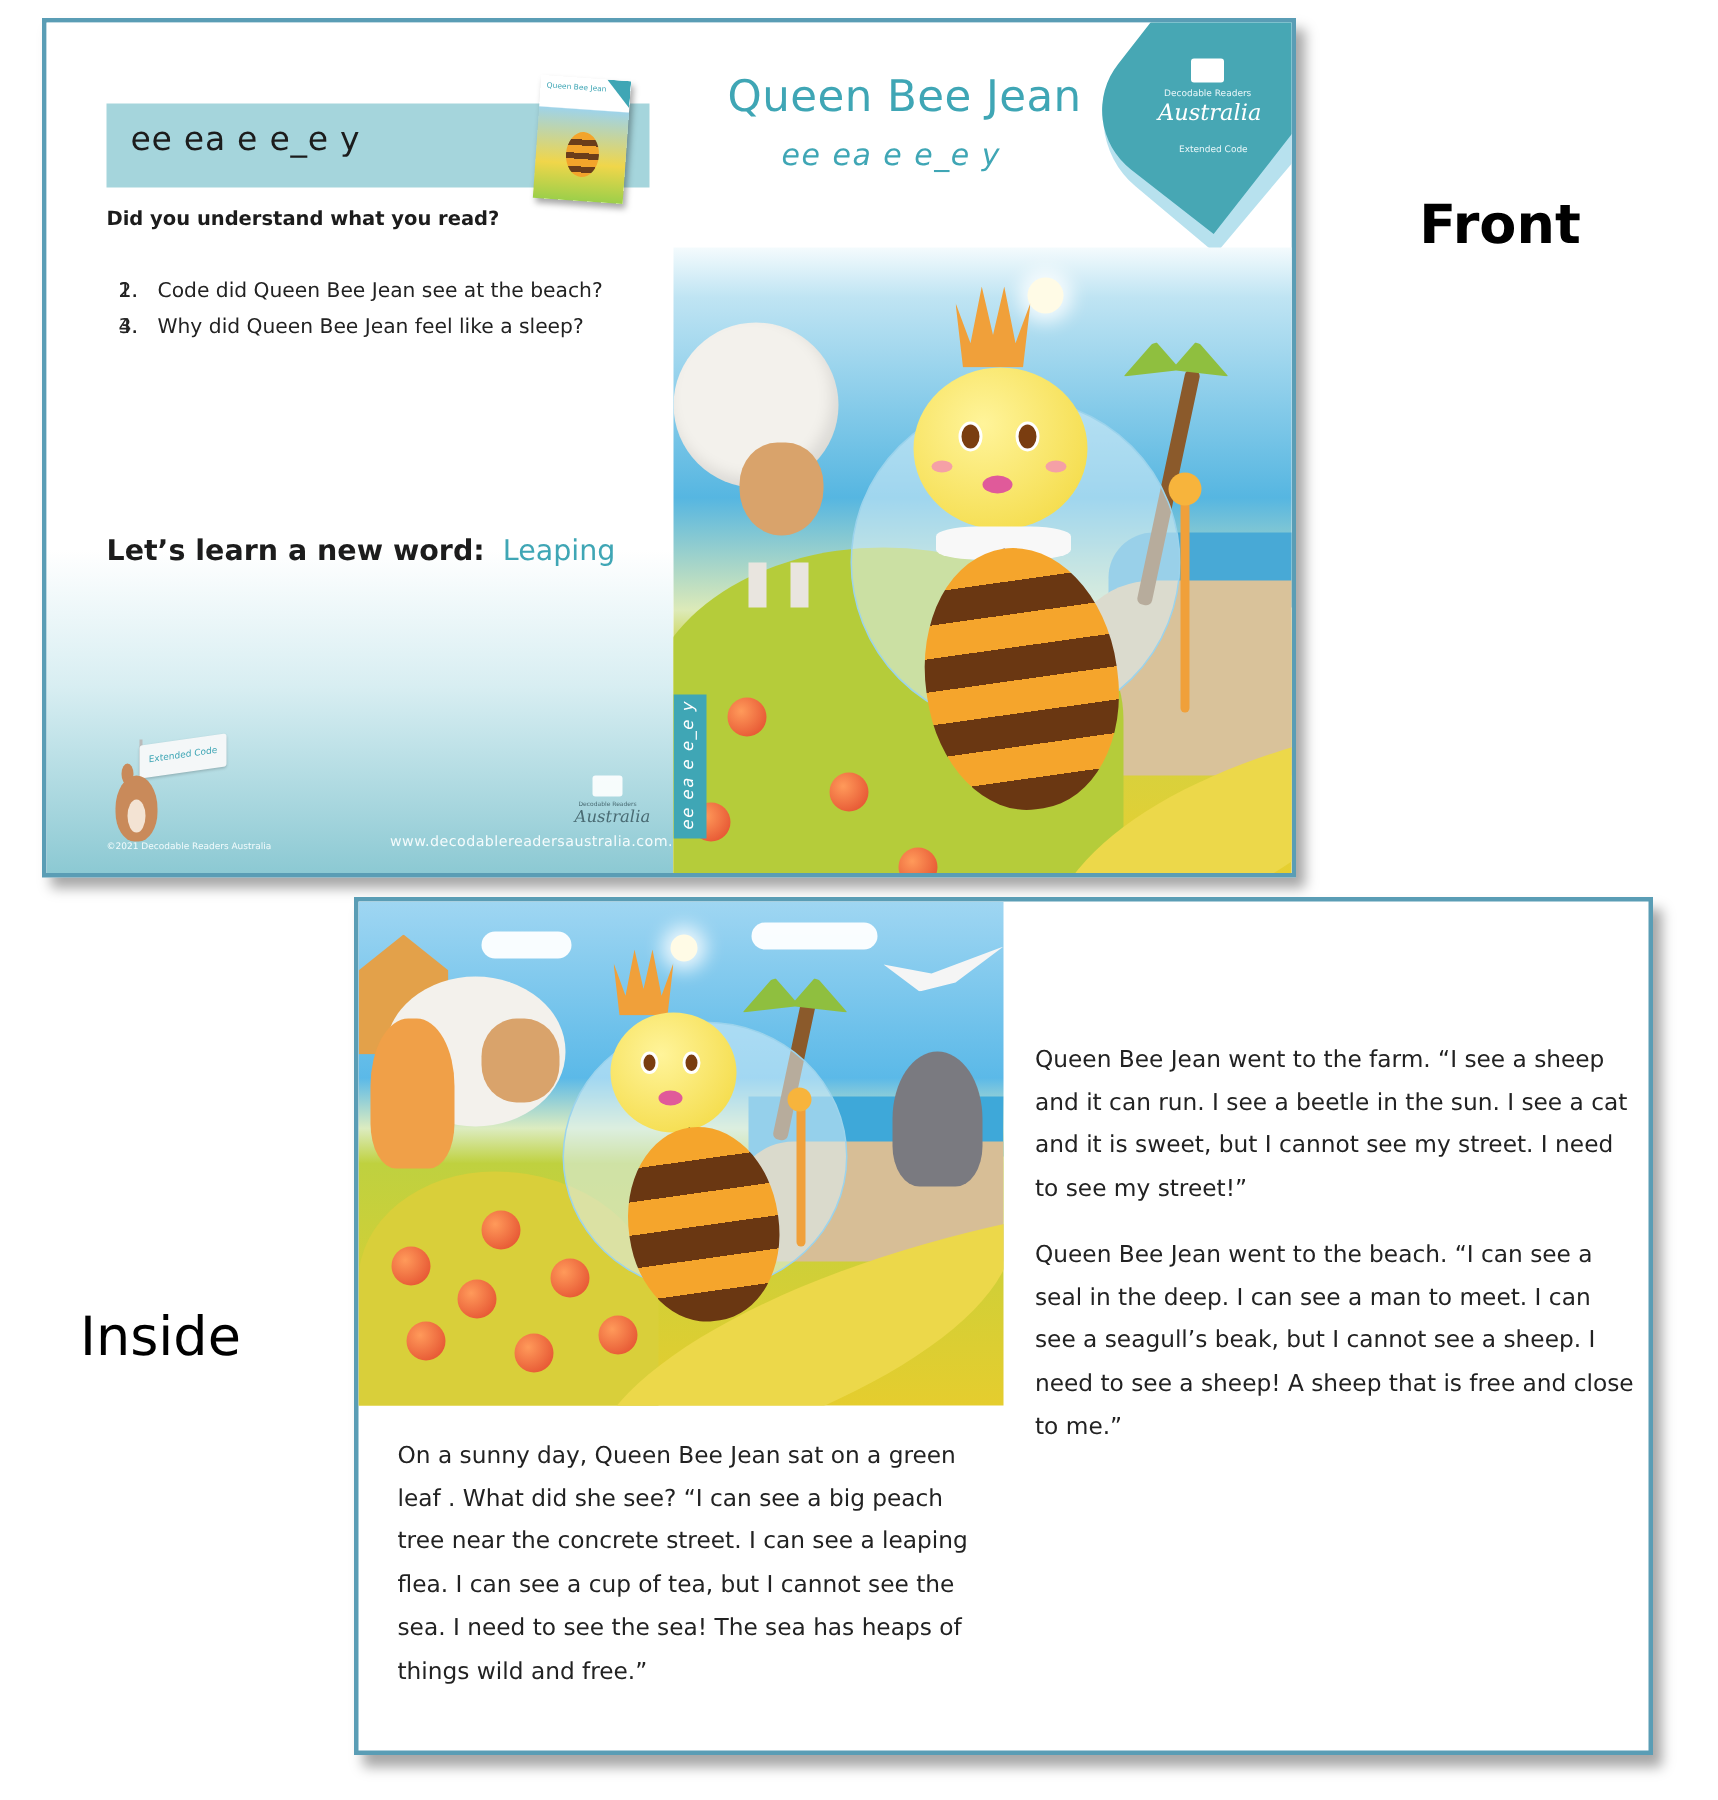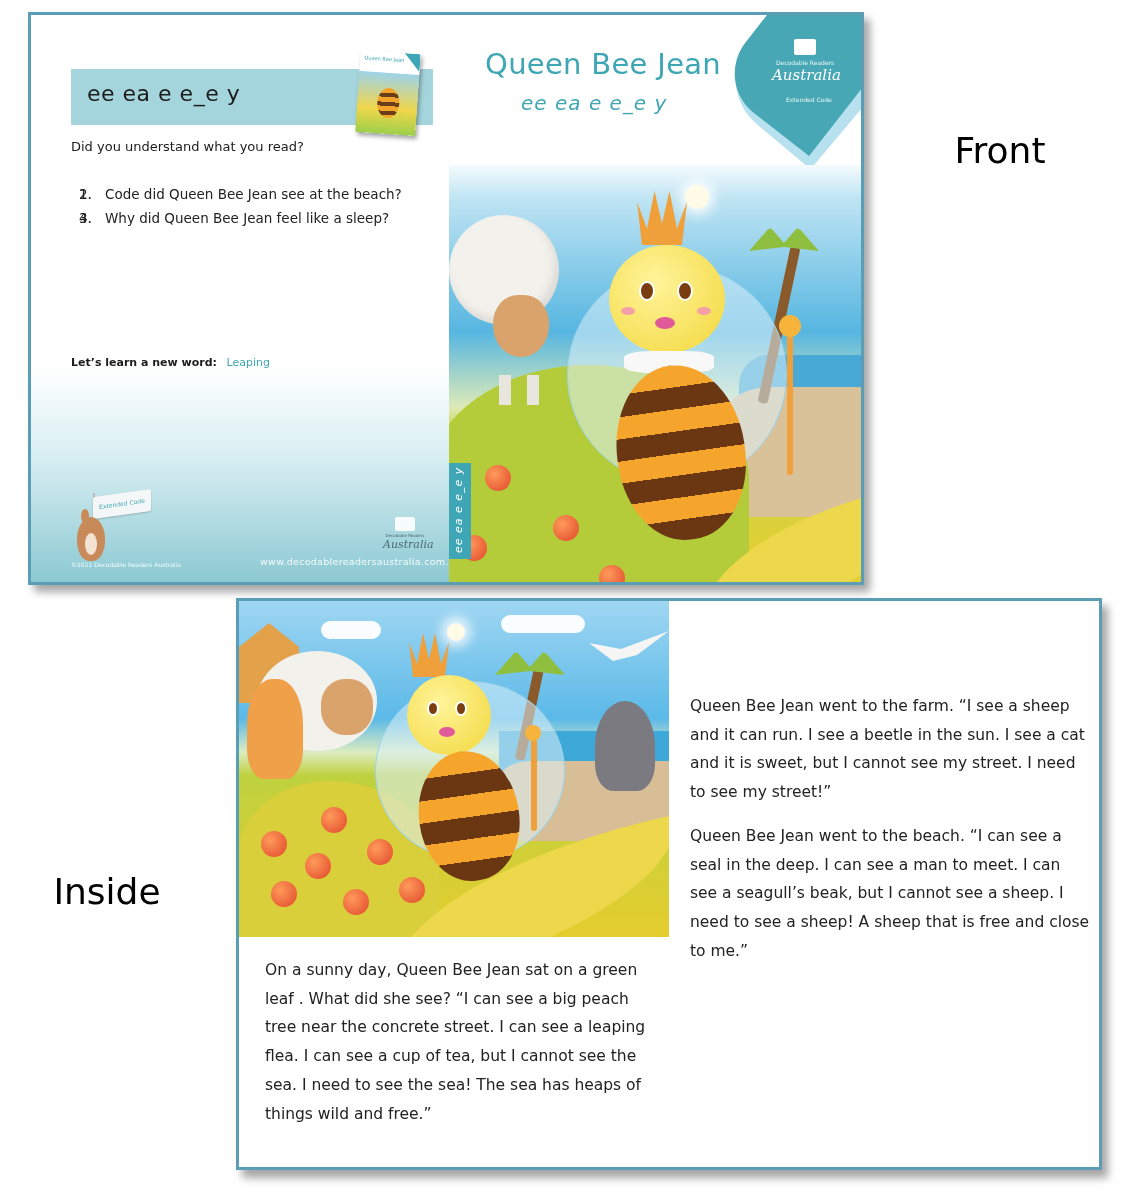--- a/index.html
+++ b/index.html
@@ -33,25 +33,25 @@
   .mini-cover::after {
     content: ""; position: absolute; right: 0; top: 0; width: 16px; height: 18px;
     background: #3fa6b5; clip-path: polygon(0 0,100% 0,100% 100%);
   }
   .mini-cover-title { position: absolute; left: 4px; top: 4px; font-size: 5px; color: #3fa6b5; }
   .mini-bee {
     position: absolute; left: 20px; top: 36px; width: 22px; height: 30px; border-radius: 50%;
     background: repeating-linear-gradient(to bottom, #f3a42b 0 5px, #6b3d1a 5px 9px);
   }
 
-  .section-heading { position: absolute; left: 40px; font-size: 13px; font-weight: normal; color: #1c1c1c; }
+  .section-heading { position: absolute; left: 40px; font-size: 13px; font-weight: bold; color: #1c1c1c; }
   .questions { position: absolute; left: 48px; top: 167px; width: 370px; list-style: none; }
   .questions li { position: relative; padding-left: 26px; font-size: 13.5px; line-height: 24px; color: #222; }
   .questions li .num { position: absolute; left: 0; top: 0; }
-  .new-word-row { position: absolute; left: 40px; top: 341px; font-size: 11px; }
+  .new-word-row { position: absolute; left: 40px; top: 341px; font-size: 19px; }
   .new-word-row .label { font-weight: bold; color: #1c1c1c; }
   .new-word-row .word { color: #3fa6b5; margin-left: 6px; }
   .definition { position: absolute; left: 40px; top: 378px; width: 360px; font-size: 13.5px; line-height: 24px; color: #222; }
 
   .kangaroo { position: absolute; left: 40px; top: 478px; width: 80px; height: 74px; }
   .flag { position: absolute; left: 22px; top: 0; width: 58px; height: 22px; background: #f4f7f8;
           transform: skewY(-8deg); border-radius: 2px; box-shadow: 0 1px 2px rgba(0,0,0,0.2); }
   .flag-text { font-size: 6px; color: #3fa6b5; display: block; text-align: center; padding-top: 7px; }
   .flag-pole { position: absolute; left: 22px; top: 0; width: 2px; height: 62px; background: #bbb; }
   .roo-body { position: absolute; left: 6px; top: 24px; width: 28px; height: 44px; border-radius: 50% 50% 45% 45%; background: #c98a5a; }
@@ -108,21 +108,21 @@
     background: repeating-linear-gradient(to bottom, #f5a52c 0 22px, #6a3712 22px 44px); transform: rotate(-8deg); }
   .scepter { position: absolute; left: 338px; top: 160px; width: 6px; height: 150px; background: #f0a03a; border-radius: 3px; }
   .scepter-top { position: absolute; left: 330px; top: 150px; width: 22px; height: 22px; border-radius: 50%; background: #f7b43c; }
   .leaf { position: absolute; left: 240px; top: 340px; width: 240px; height: 110px; background: #ecd84a; border-radius: 100% 0 100% 0; transform: rotate(-10deg); }
 
   .vertical-tab { position: absolute; left: 0; top: 298px; width: 22px; height: 96px; background: #3fa6b5; }
   .vertical-tab-text { position: absolute; left: 3px; top: 90px; transform: rotate(-90deg); transform-origin: 0 0; font-size: 11px; color: #fff; white-space: nowrap; font-style: italic; letter-spacing: 1px; }
 
   
   .side-label { position: absolute; font-size: 36px; color: #000; text-align: center; line-height: 46px; }
-  .label-front { left: 900px; top: 128px; width: 200px; }
+  .label-front { left: 900px; top: 128px; width: 200px; font-weight: bold; }
   .label-inside { left: 48px; top: 869px; width: 118px; }
 
   
   .card-inside {
     position: absolute; left: 236px; top: 598px; width: 866px; height: 572px;
     border: 3px solid #5a9db5; background: #fff;
     box-shadow: 6px 8px 8px rgba(0,0,0,0.35);
     overflow: hidden;
   }
   .inside-art {

